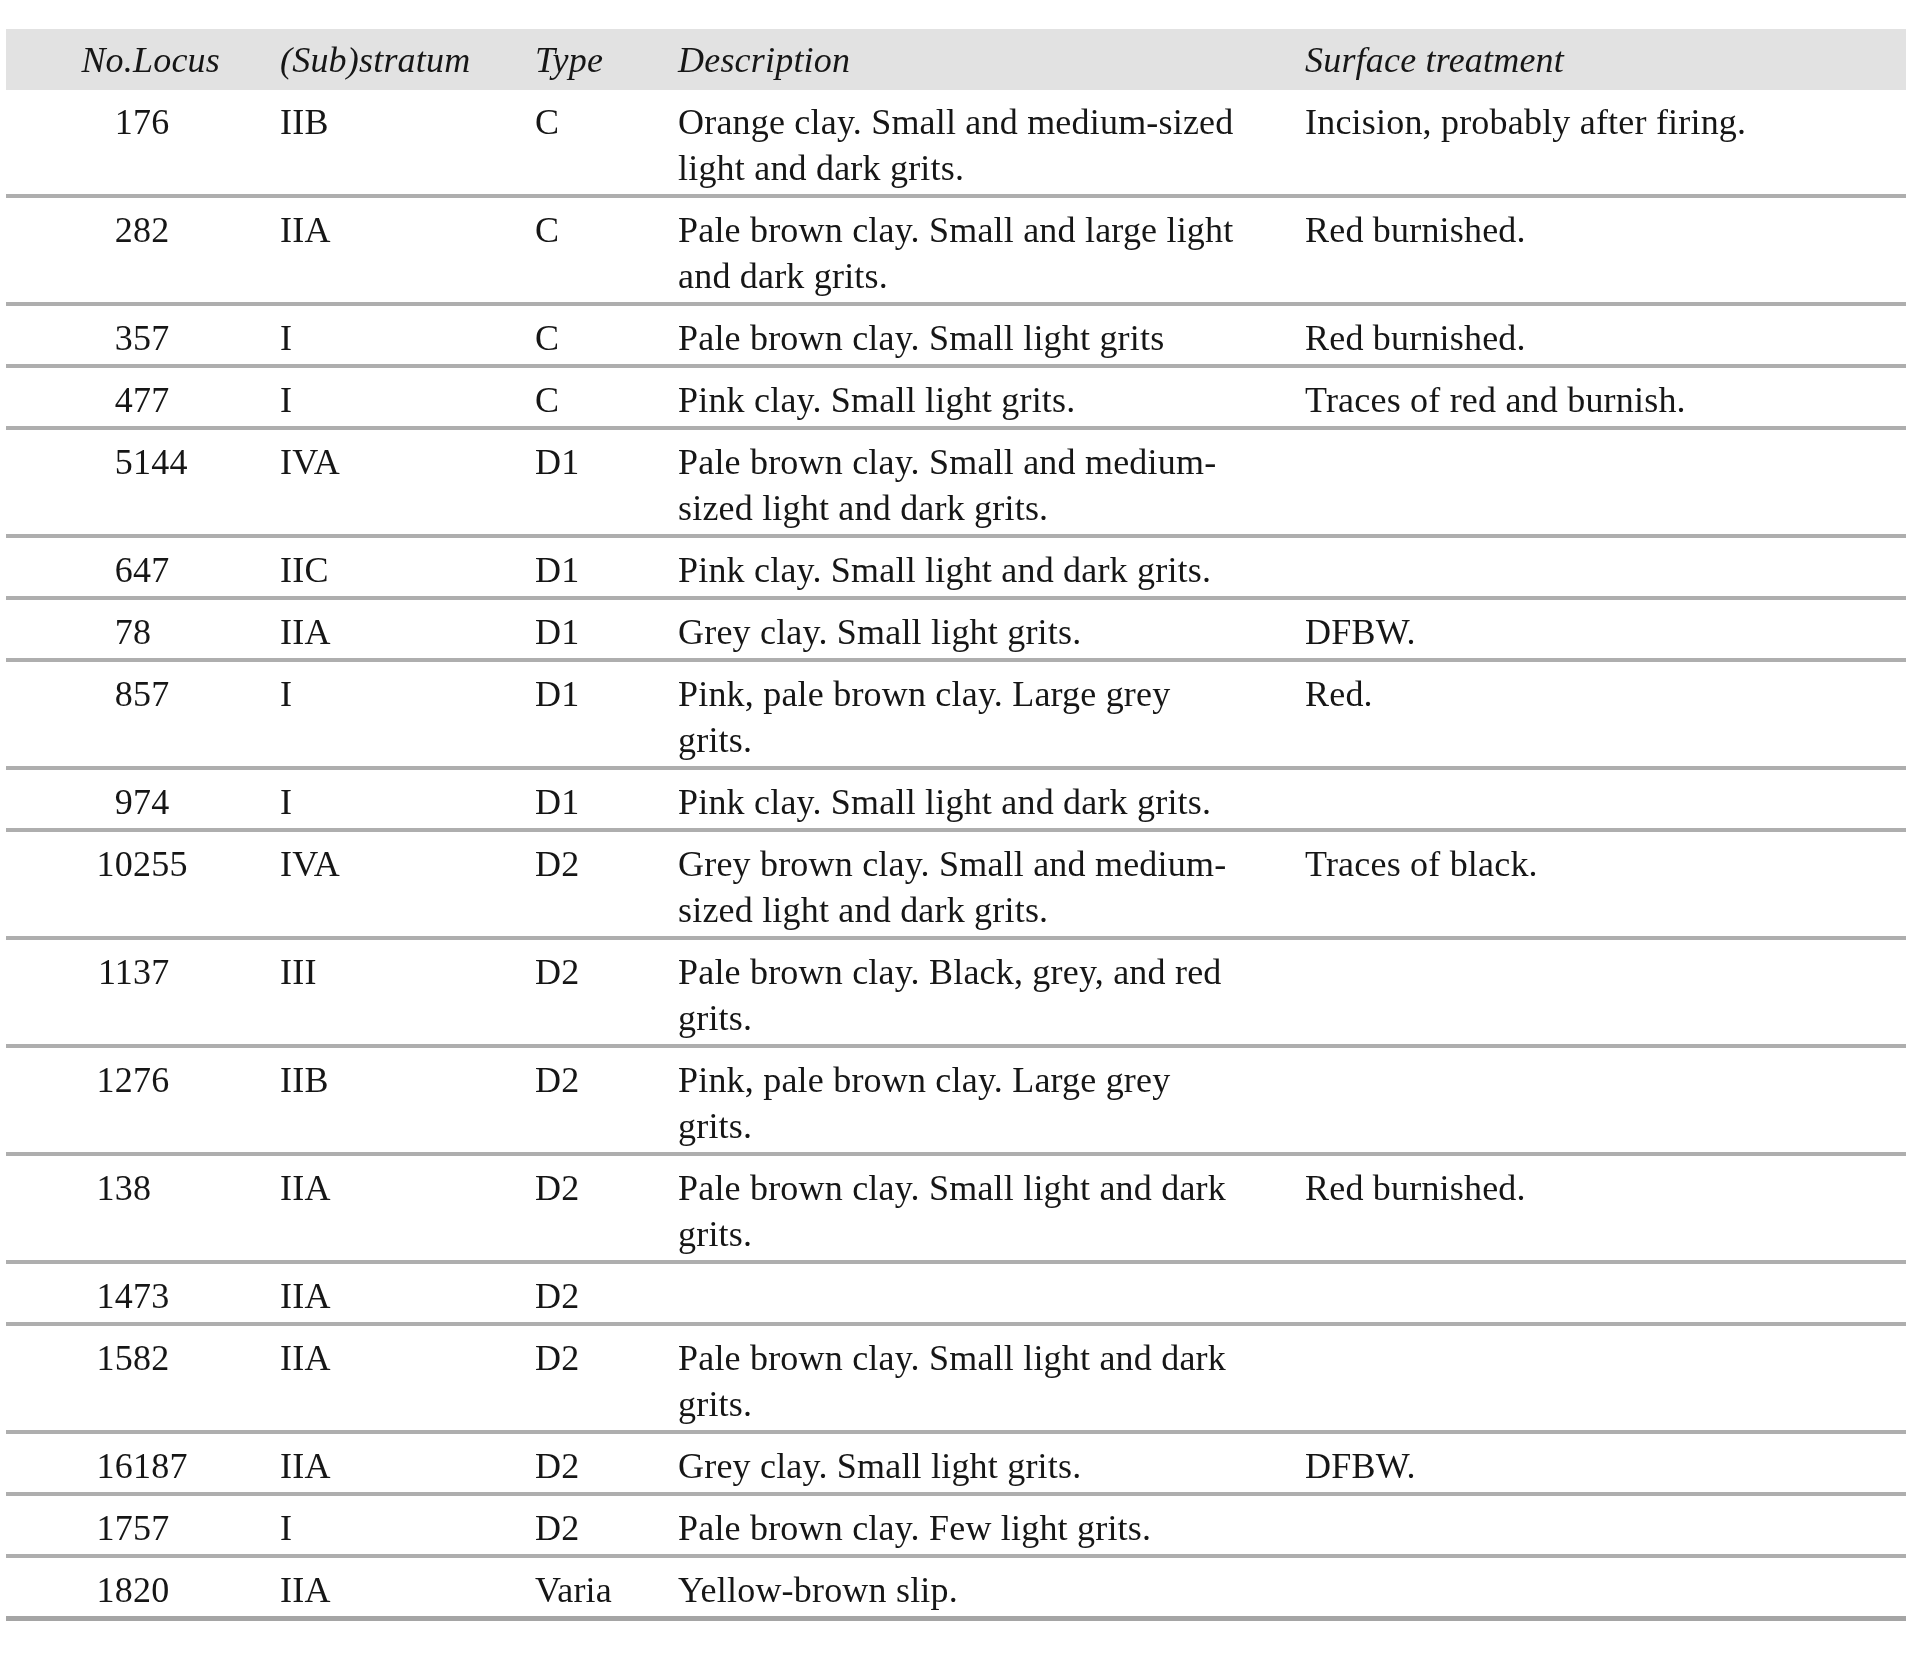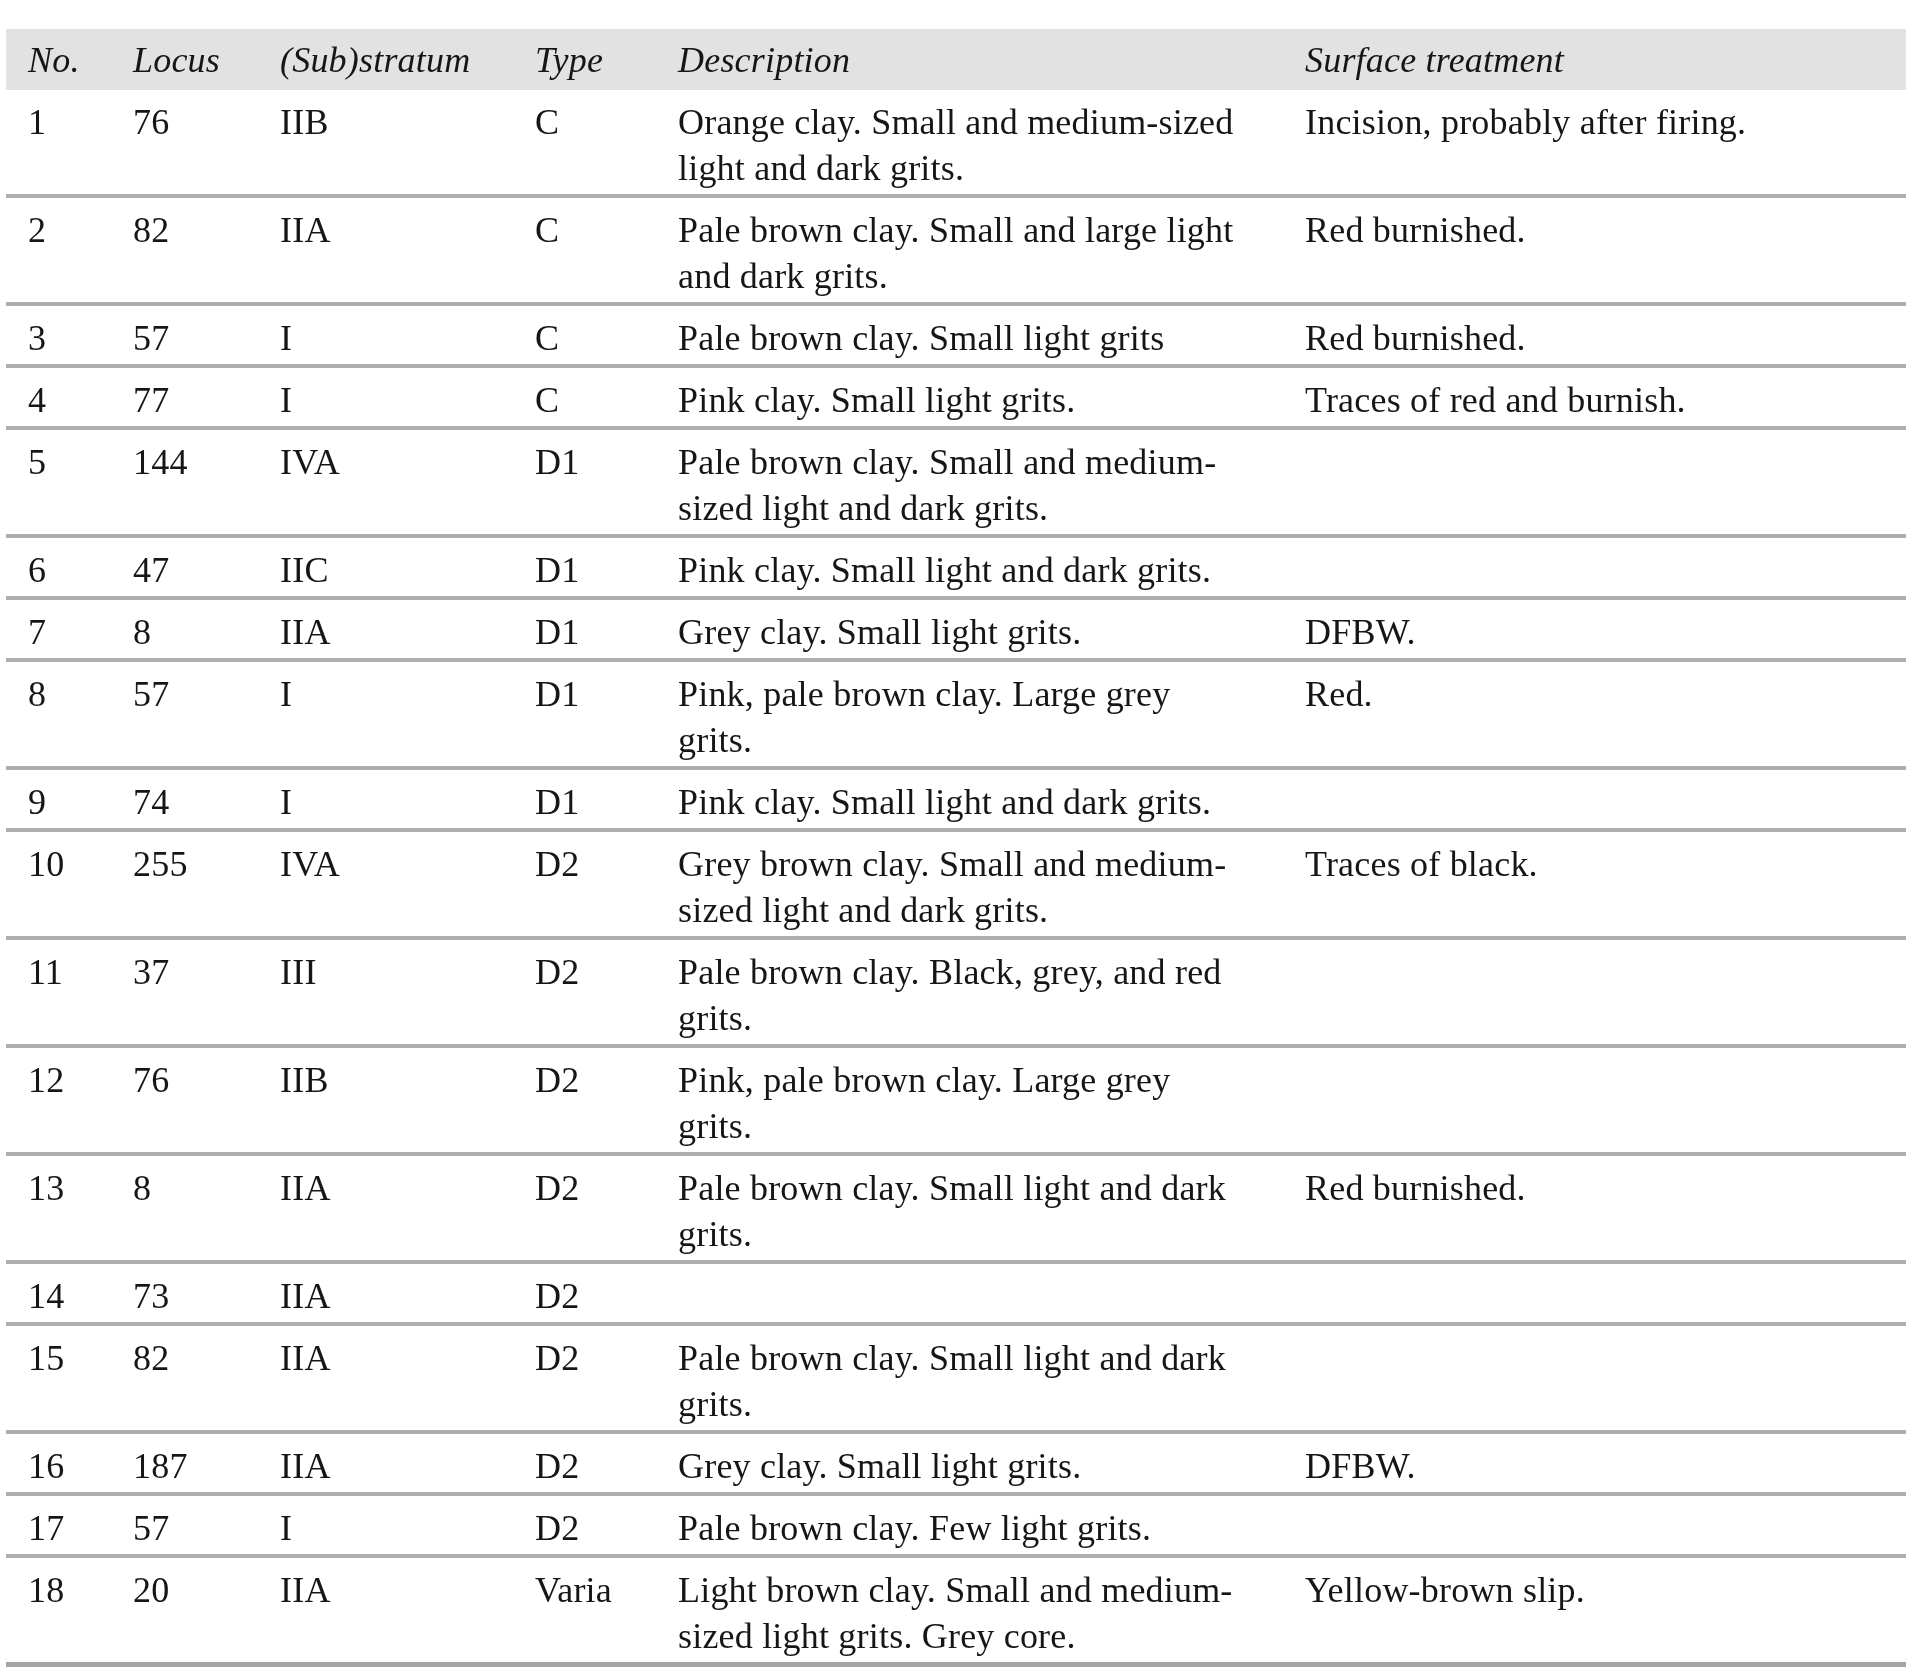--- a/index.html
+++ b/index.html
@@ -42,21 +42,21 @@
     font-size: 36px;
     line-height: 46px;
     padding: 9px 0 3px 0;
     letter-spacing: 0.2px;
   }
   .header-row .cell {
     padding-top: 0;
     padding-bottom: 0;
   }
   .c-first {
-    padding-left: 22px;
+    text-align: right;
   }
   .c-desc {
     white-space: pre;
   }
 </style>
 </head>
 <body>
 
 <div class="table-wrap">
 
@@ -228,18 +228,16 @@
     <div class="cell">D2</div>
     <div class="cell c-desc">Pale brown clay. Few light grits.</div>
     <div class="cell"></div>
   </div>
 
   <div class="grid-row body-row last">
     <div class="cell c-first">18</div>
     <div class="cell">20</div>
     <div class="cell">IIA</div>
     <div class="cell">Varia</div>
-    <div class="cell c-desc">Light brown clay. Small and medium-
-sized light grits. Grey core.</div>
     <div class="cell">Yellow-brown slip.</div>
   </div>
 
 </div>
 
 </body></html>

